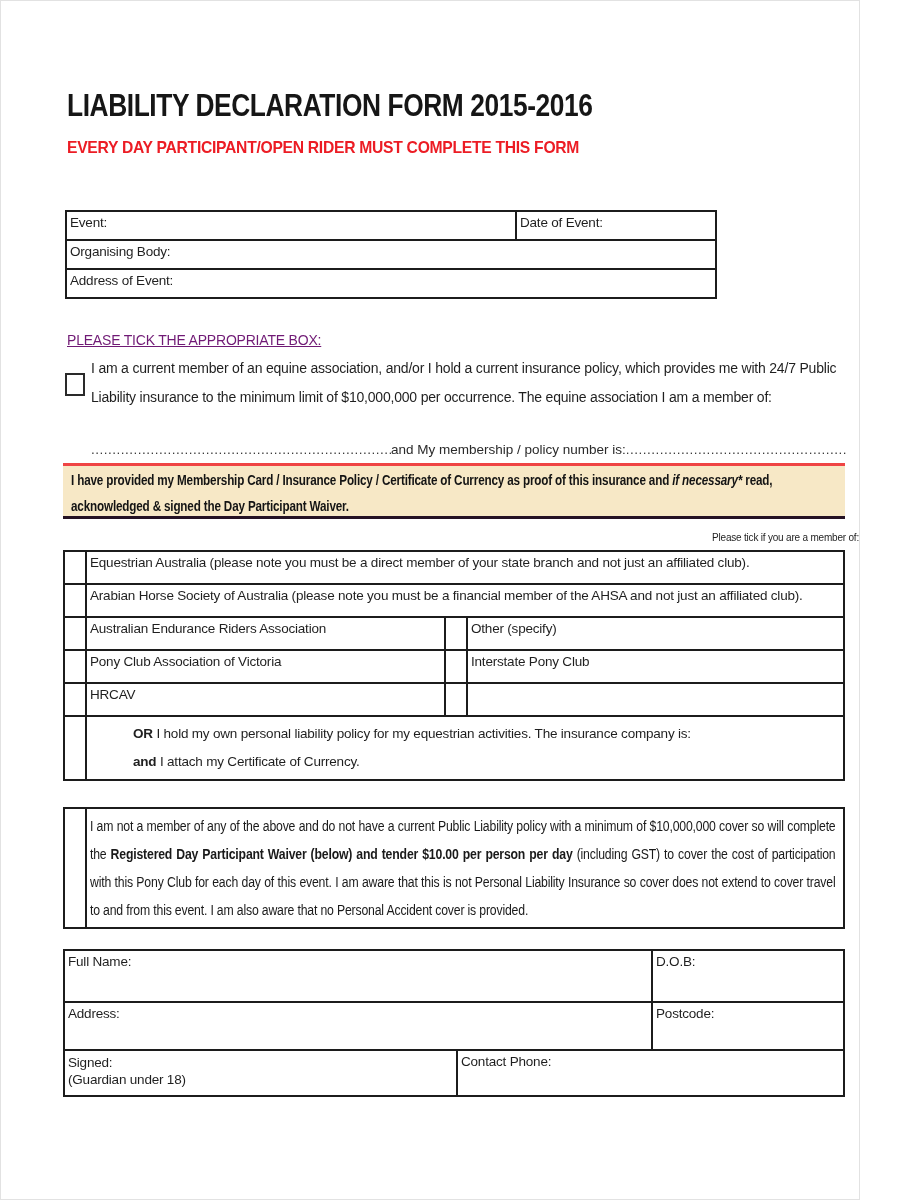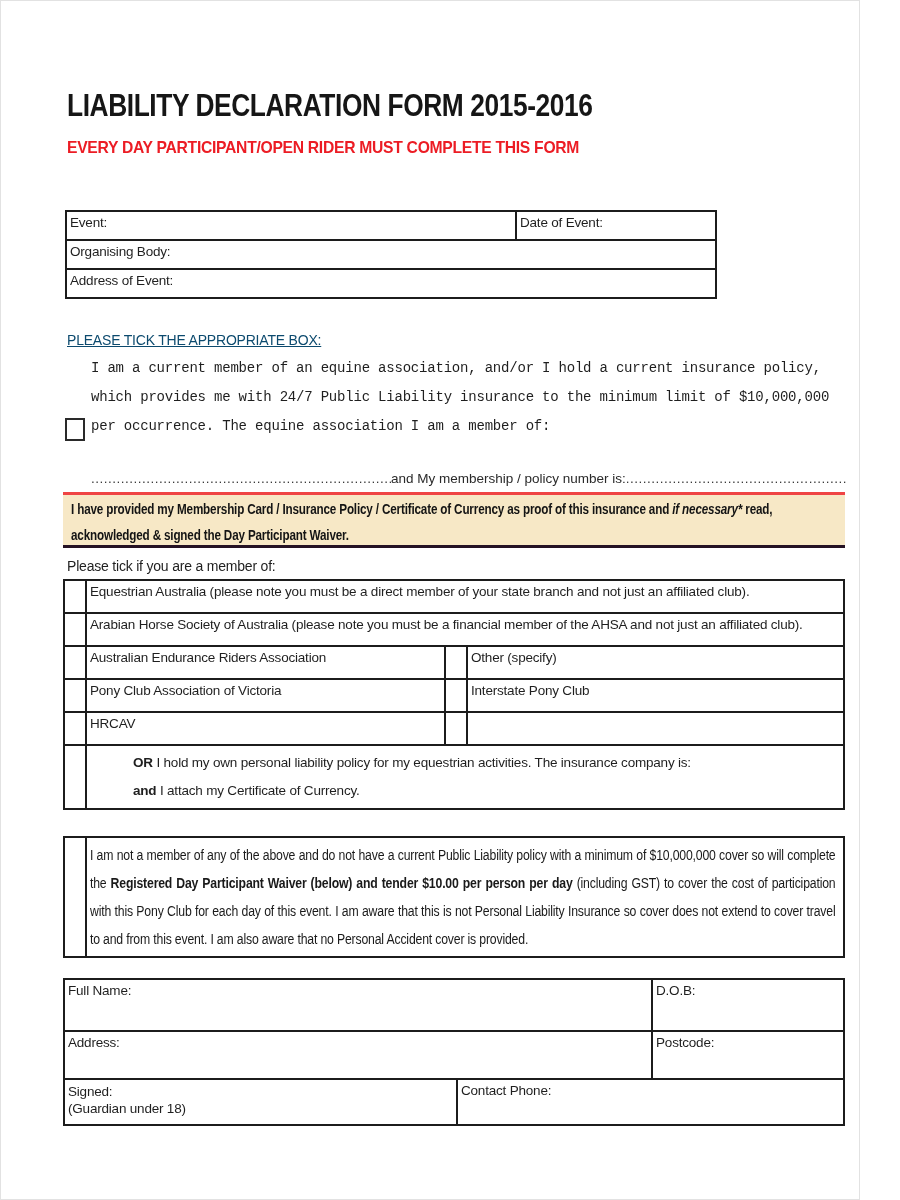--- a/index.html
+++ b/index.html
@@ -41,23 +41,23 @@
     vertical-align:top;
     overflow:hidden;
   }
   .event-tbl { margin:52px 0 0 64px; width:650px; }
   .event-tbl td { height:29px; vertical-align:middle; }
   .tick-heading {
     margin:32px 0 0 66px;
     font-size:14px; line-height:18px;
     text-decoration:underline;
     letter-spacing:-0.2px;
-    color:#0c4a6e;
-  }
-  .cb-row { margin:5px 0 0 64px; display:flex; align-items:flex-end; width:790px;font-family:Liberation Mono, monospace; }
+    color:#701a75;
+  }
+  .cb-row { margin:5px 0 0 64px; display:flex; align-items:center; width:790px; }
   .checkbox {
     flex:0 0 auto;
     width:20px; height:23px;
     border:2px solid #2a2a2a;
     background:#fff;
     margin:3px 6px 0 0;
   }
   .cb-text {
     font-size:14px; line-height:29px;
     letter-spacing:-0.2px;
@@ -85,21 +85,21 @@
   }
   .cream-inner {
     width:935px;
     transform:scaleX(0.835); transform-origin:left top;
     font-size:14px; font-weight:bold; line-height:26px;
     letter-spacing:-0.2px; color:#141414;
   }
   .cream-inner .ital { font-style:italic; }
   .member-heading {
     margin:9px 0 0 66px;
-    font-size:14px; line-height:19px; letter-spacing:-0.2px;
+    font-size:10px; line-height:19px; letter-spacing:-0.2px;text-align:right;
   }
   .member-tbl { margin:3px 0 0 62px; width:780px; }
   .member-tbl td { height:33px; vertical-align:middle; }
   .member-tbl td.cb-cell { padding:0; }
   .member-tbl td.nowrap { white-space:nowrap; }
   .or-row div { line-height:28px; }
   .or-row b { font-weight:bold;margin-left:43px; }
   .nonmember-tbl { margin:26px 0 0 62px; width:780px; }
   .nonmember-tbl td { padding:2px 8px; }
   .nonmember-tbl td.cb-cell { padding:0; }

